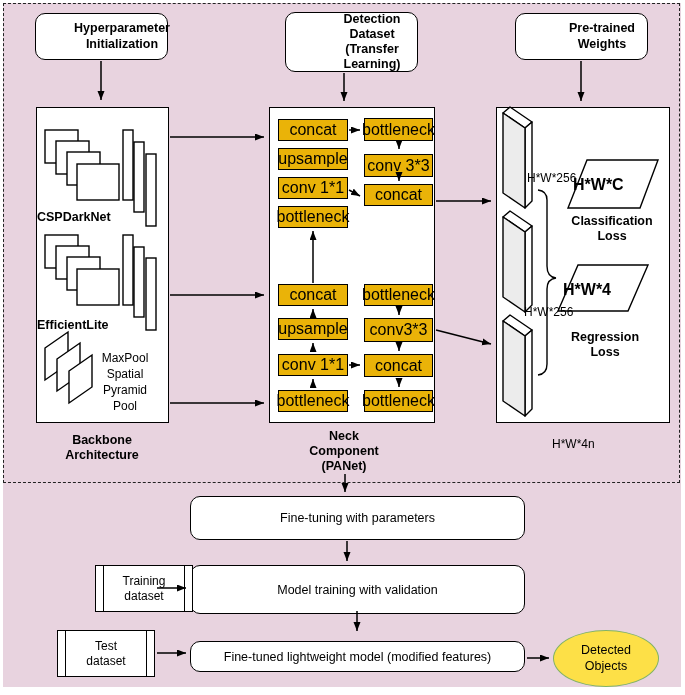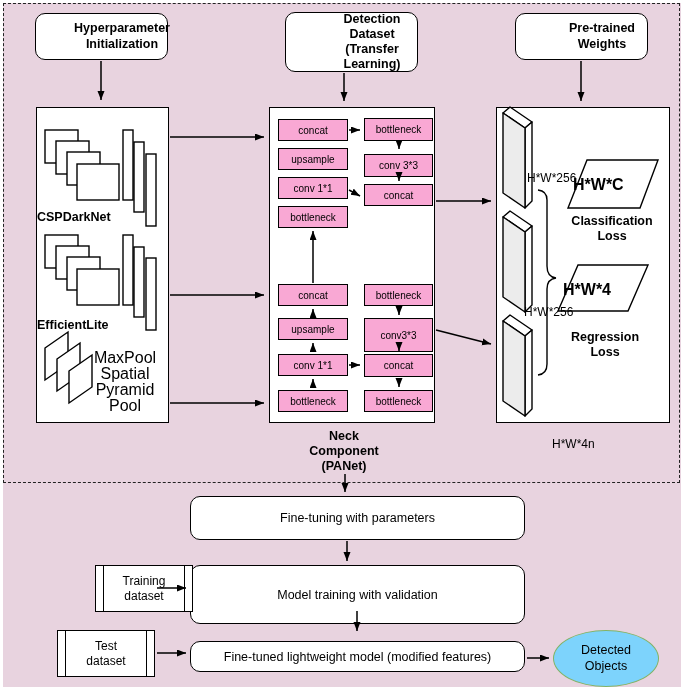--- a/index.html
+++ b/index.html
@@ -5,33 +5,33 @@
   html,body{margin:0;padding:0;background:#fff;}
   #canvas{position:relative;width:685px;height:695px;background:#ffffff;
           font-family:"Liberation Sans",sans-serif;color:#000;overflow:hidden;}
   .bg{position:absolute;left:3px;top:3px;width:678px;height:684px;background:#e8d3df;}
   .dashed-frame{position:absolute;left:3px;top:3px;width:675px;height:478px;
           border:1.6px dashed #222;pointer-events:none;z-index:6;}
   .box{position:absolute;background:#fff;border:1.5px solid #000;box-sizing:border-box;z-index:1;}
   .rounded{border-radius:10px;display:flex;align-items:center;justify-content:center;
           text-align:center;font-weight:bold;font-size:12.5px;line-height:1.22;white-space:pre-line;padding-left:41px;}
   .bigbox{z-index:1;}
-  .mini{position:absolute;background:#f9a8d4;border:1.4px solid #000;box-sizing:border-box;
-        display:flex;align-items:center;justify-content:center;font-size:10px;z-index:1;}
+  .mini{position:absolute;background:#eab308;border:1.4px solid #000;box-sizing:border-box;
+        display:flex;align-items:center;justify-content:center;font-size:16px;z-index:1;}
   .lbl{position:absolute;z-index:3;white-space:pre-line;}
   .caption{font-weight:bold;font-size:12.5px;line-height:15px;text-align:center;}
   .dim{font-size:12px;white-space:nowrap;margin-top:45px;}
   .loss{font-weight:bold;font-size:12.5px;line-height:15px;text-align:center;}
   .partext{font-size:16px;text-align:left;white-space:nowrap;font-weight:bold;}
   .flow{border-radius:10px;display:flex;align-items:center;justify-content:center;
         font-size:12.5px;text-align:center;}
   .dataset{display:flex;align-items:center;justify-content:center;font-size:12px;
         text-align:center;white-space:pre-line;line-height:1.25;}
   .dataset .sidebar-line{position:absolute;top:0;bottom:0;width:0;border-left:1.4px solid #000;}
-  .ellipse{position:absolute;left:553px;top:630px;width:106px;height:57px;background:#7dd3fc;
+  .ellipse{position:absolute;left:553px;top:630px;width:106px;height:57px;background:#fde047;
         border:1.6px solid #82b366;border-radius:50%;display:flex;align-items:center;
         justify-content:center;font-size:12.5px;text-align:center;white-space:pre-line;
         line-height:1.25;z-index:1;box-sizing:border-box;}
   svg.overlay{position:absolute;left:0;top:0;z-index:2;pointer-events:none;}
 </style>
 </head>
 <body>
 
 <div id="canvas">
   <div class="bg"></div>
@@ -54,26 +54,26 @@
   <div class="mini" style="left:278px;top:206px;width:70px;height:22px;">bottleneck</div>
   <div class="mini" style="left:364px;top:118px;width:69px;height:23px;">bottleneck</div>
   <div class="mini" style="left:364px;top:154px;width:69px;height:23px;">conv 3*3</div>
   <div class="mini" style="left:364px;top:184px;width:69px;height:22px;">concat</div>
 
   <div class="mini" style="left:278px;top:284px;width:70px;height:22px;">concat</div>
   <div class="mini" style="left:278px;top:318px;width:70px;height:22px;">upsample</div>
   <div class="mini" style="left:278px;top:354px;width:70px;height:22px;">conv 1*1</div>
   <div class="mini" style="left:278px;top:390px;width:70px;height:22px;">bottleneck</div>
   <div class="mini" style="left:364px;top:284px;width:69px;height:22px;">bottleneck</div>
-  <div class="mini" style="left:364px;top:318px;width:69px;height:34px;">conv3*3</div>
+  <div class="mini" style="left:364px;top:318px;width:69px;height:24px;">conv3*3</div>
   <div class="mini" style="left:364px;top:354px;width:69px;height:23px;">concat</div>
   <div class="mini" style="left:364px;top:390px;width:69px;height:22px;">bottleneck</div>
 
   <div class="box flow" style="left:190px;top:496px;width:335px;height:44px;">Fine-tuning with parameters</div>
-  <div class="box flow" style="left:190px;top:565px;width:335px;height:59px;">Model training with validation</div>
+  <div class="box flow" style="left:190px;top:565px;width:335px;height:49px;">Model training with validation</div>
   <div class="box flow" style="left:190px;top:635px;width:335px;height:31px;margin-top:6px;">Fine-tuned lightweight model (modified features)</div>
 
   <div class="box dataset" style="left:57px;top:565px;width:98px;height:47px;margin-left:38px;">
     <span class="sidebar-line" style="left:7px;"></span>
     <span class="sidebar-line" style="right:7px;"></span>
     <span style="white-space:pre-line;">Training
 dataset</span>
   </div>
   <div class="box dataset" style="left:57px;top:630px;width:98px;height:47px;">
     <span class="sidebar-line" style="left:7px;"></span>
@@ -170,25 +170,27 @@
       <line x1="347" y1="541" x2="347" y2="561" marker-end="url(#arr)"></line>
       <line x1="357" y1="611" x2="357" y2="631" marker-end="url(#arr)"></line>
       <line x1="157" y1="588" x2="186" y2="588" marker-end="url(#arr)"></line>
       <line x1="157" y1="653" x2="186" y2="653" marker-end="url(#arr)"></line>
       <line x1="527" y1="658" x2="549" y2="658" marker-end="url(#arr)"></line>
     </g>
   </svg>
 
   <div class="lbl" style="left:37px;top:210px;font-weight:bold;font-size:12.5px;">CSPDarkNet</div>
   <div class="lbl" style="left:37px;top:318px;font-weight:bold;font-size:12.5px;">EfficientLite</div>
-  <div class="lbl" style="left:93px;top:350px;width:64px;font-size:16px;line-height:16px;text-align:center;">MaxPool
+  <div class="lbl" style="left:93px;top:350px;width:64px;font-size:12px;line-height:16px;text-align:center;">MaxPool
 Spatial
 Pyramid
 Pool</div>
 
+  <div class="lbl caption" style="left:42px;top:433px;width:120px;">Backbone
+Architecture</div>
   <div class="lbl caption" style="left:284px;top:429px;width:120px;">Neck
 Component
 (PANet)</div>
 
   <div class="lbl dim" style="left:527px;top:126px;">H*W*256</div>
   <div class="lbl dim" style="left:524px;top:260px;">H*W*256</div>
   <div class="lbl dim" style="left:552px;top:392px;">H*W*4n</div>
 
   <div class="lbl partext" style="left:573px;top:176px;width:80px;">H*W*C</div>
   <div class="lbl partext" style="left:563px;top:281px;width:80px;">H*W*4</div>

